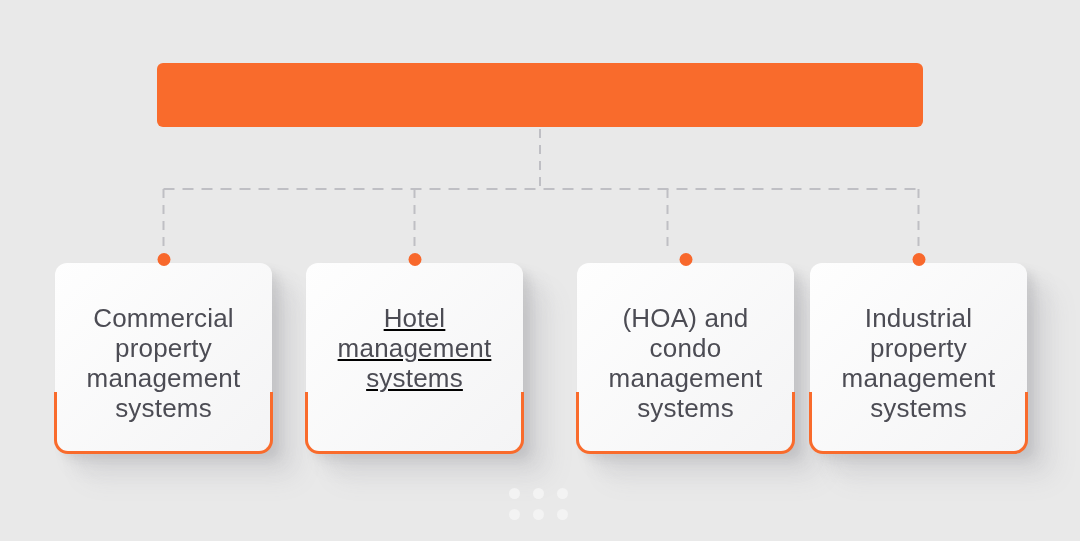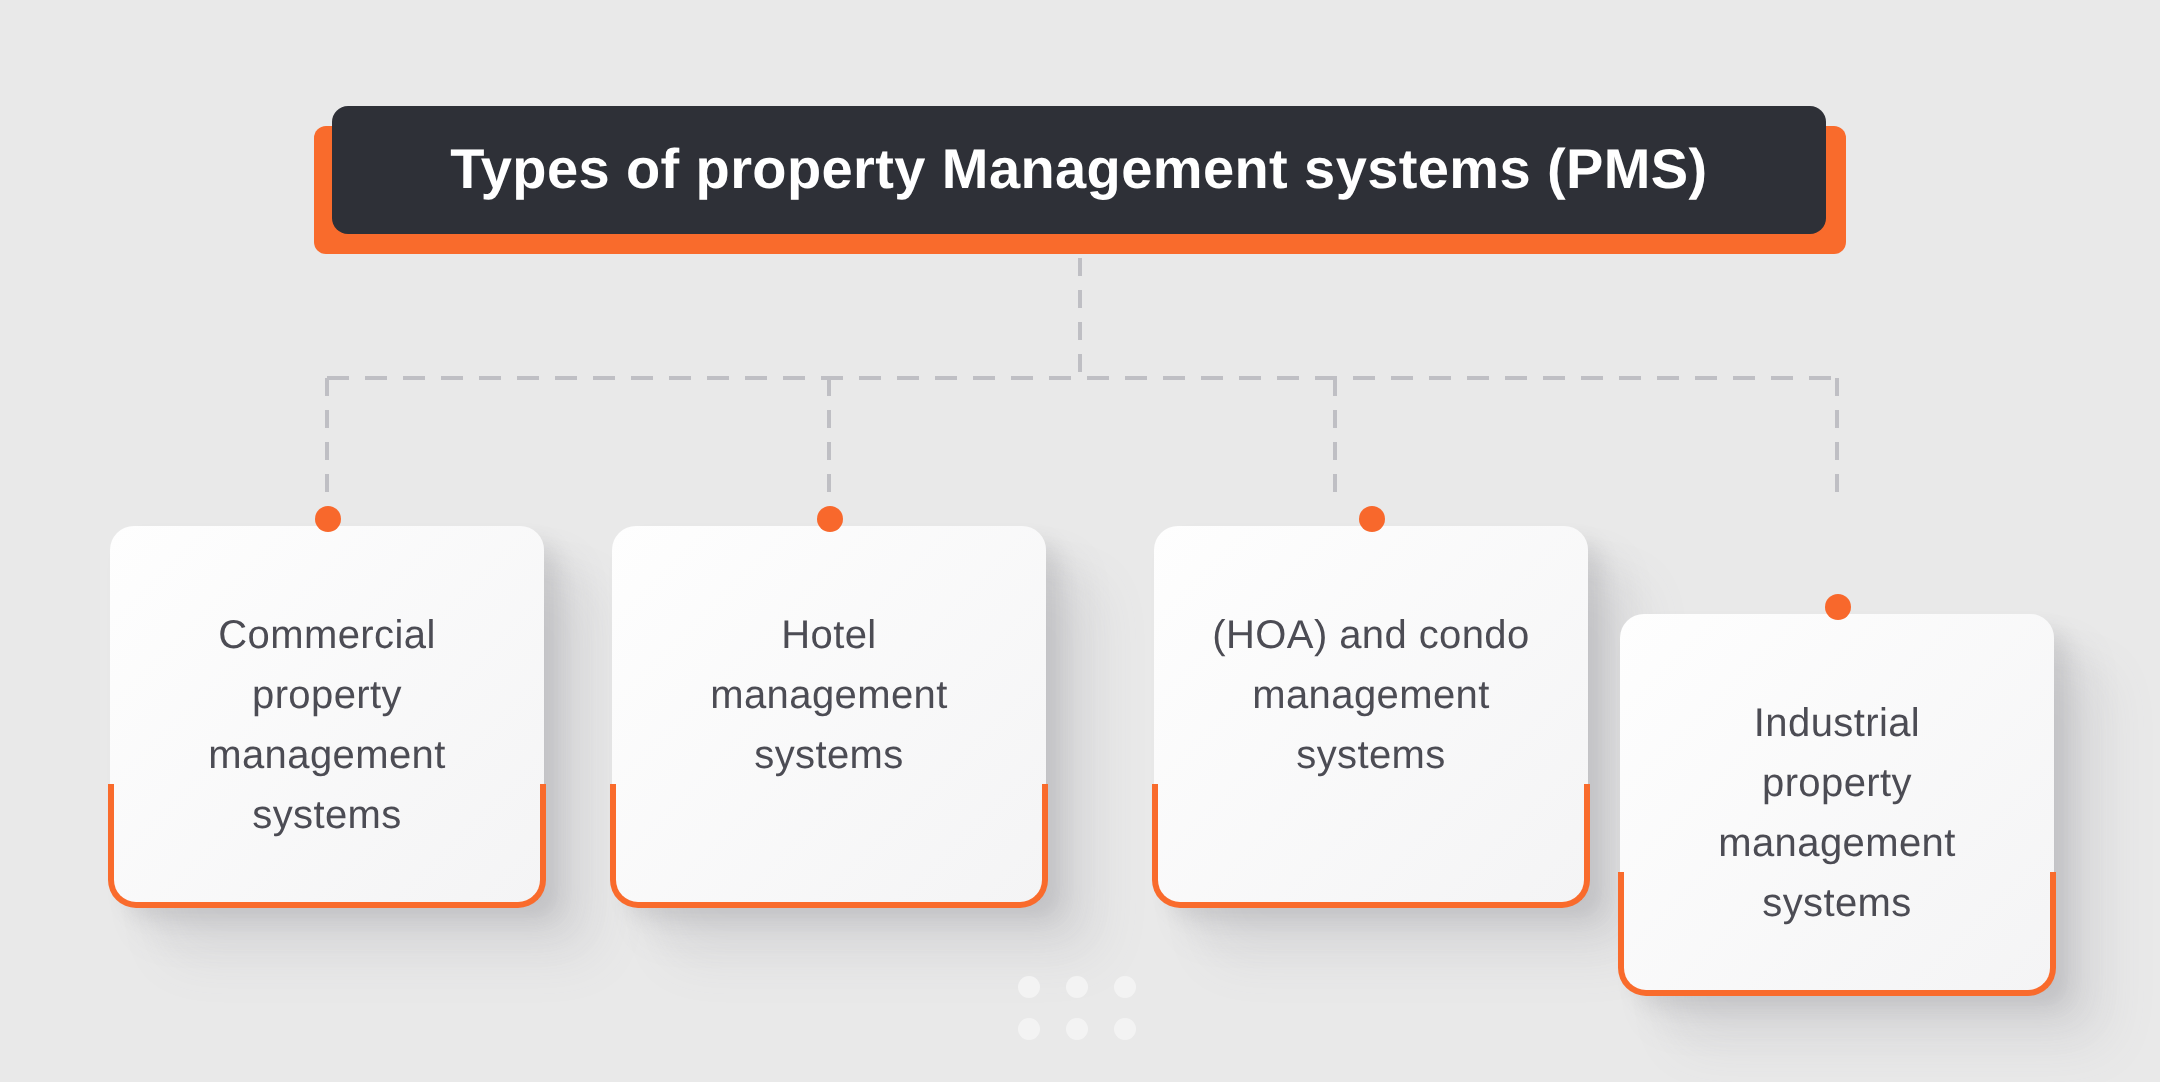--- a/index.html
+++ b/index.html
@@ -56,23 +56,23 @@
     width: 217px;
     height: 189px;
     border-radius: 12px;
     background: linear-gradient(135deg, #fefefe 0%, #f4f4f5 100%);
     box-shadow:
       7px 7px 9px rgba(125,125,130,0.16),
       16px 16px 18px rgba(125,125,130,0.12),
       28px 28px 26px rgba(125,125,130,0.09);
   }
   .card-1 { left: 55px; }
-  .card-2 { left: 306px; }
+  .card-2 { left: 306px; text-decoration: underline; }
   .card-3 { left: 559px; margin-left: 18px; }
-  .card-4 { left: 810px; margin-top: 44px; }
+  .card-4 { left: 810px; }
 
   .card-accent {
     position: absolute;
     left: -1px; right: -1px; bottom: -2px;
     height: 62px;
     border: 3px solid #f96b2c;
     border-top: none;
     border-radius: 0 0 14px 14px;
   }
   .card-dot {
@@ -81,21 +81,21 @@
     left: 50%;
     transform: translateX(-50%);
     width: 13px; height: 13px;
     border-radius: 50%;
     background: #f8682c;
   }
   .card-label {
     position: relative;
     padding: 40px 10px 0;
     text-align: center;
-    font-size: 20px;
+    font-size: 26px;
     line-height: 30px;
     color: #4c4c54;
     white-space: pre-line;
     letter-spacing: 0.2px;
   }
 
   
   .grip-dots {
     position: absolute;
     left: 509px; top: 488px;
@@ -110,23 +110,20 @@
     border-radius: 50%;
     background: #f3f3f3;
   }
 </style>
 </head>
 <body>
 
 <div class="stage">
 
   <div class="banner-frame"></div>
-  <div class="banner">
-    <div class="banner-title">Types of property Management systems (PMS)</div>
-  </div>
 
   <svg class="connectors" width="1080" height="541" viewBox="0 0 1080 541" fill="none">
     <g stroke="#bfbfc4" stroke-width="2">
       <path d="M540 129 L540 189" stroke-dasharray="9 7"></path>
       <path d="M163.5 189 L918.5 189" stroke-dasharray="11 8"></path>
       <path d="M163.5 189 L163.5 249" stroke-dasharray="9 7"></path>
       <path d="M414.5 189 L414.5 249" stroke-dasharray="9 7"></path>
       <path d="M667.5 189 L667.5 249" stroke-dasharray="9 7"></path>
       <path d="M918.5 189 L918.5 249" stroke-dasharray="9 7"></path>
     </g>

